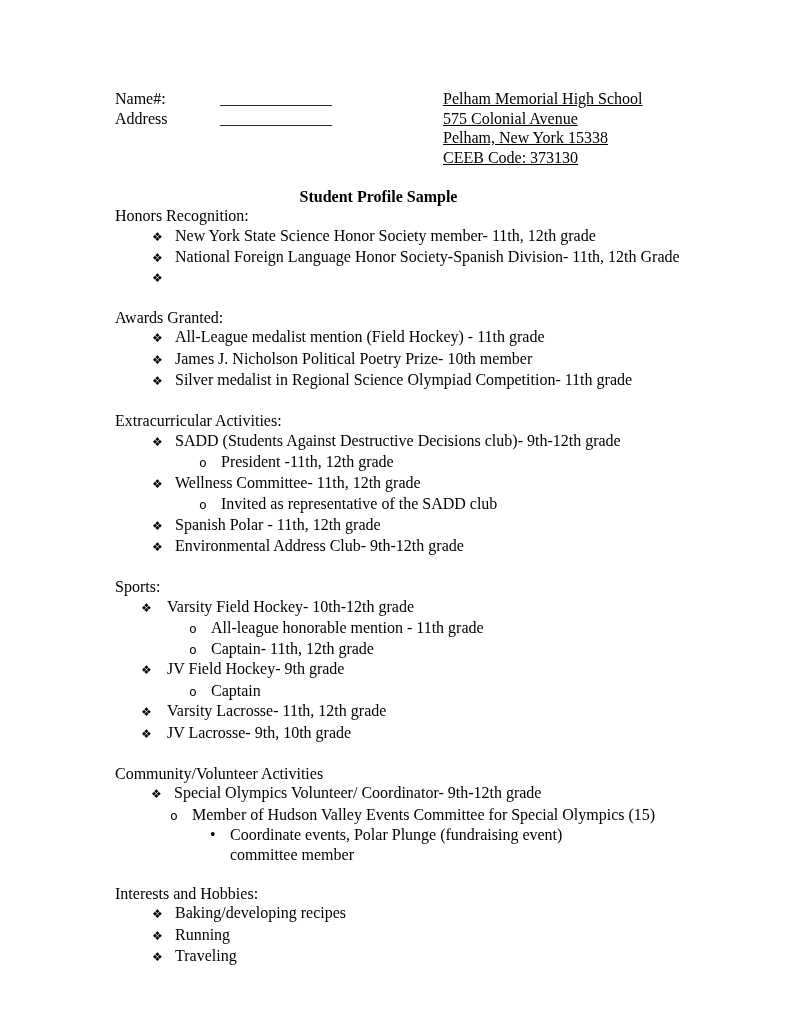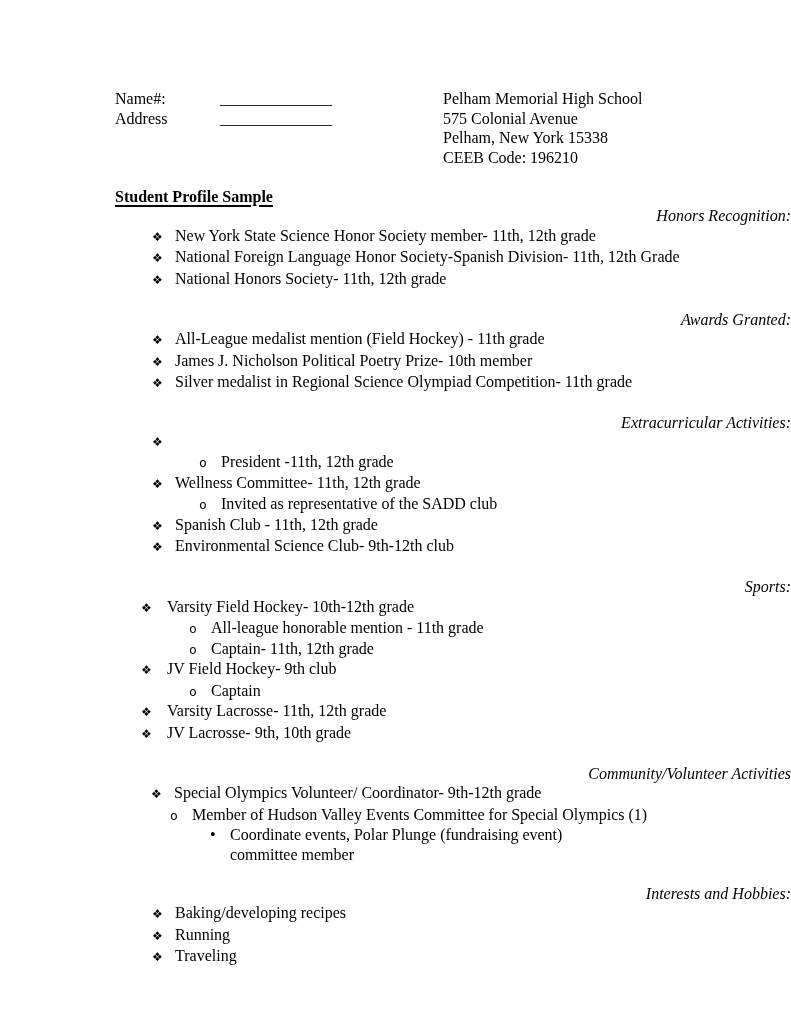--- a/index.html
+++ b/index.html
@@ -41,42 +41,40 @@
   .field-label {
     flex: 0 0 93px;
   }
   .field-line {
     white-space: pre;
     letter-spacing: 0;
     margin-left: 12px;
   }
   .header-right {
     flex: 0 0 auto;
+    text-decoration: underline;
   }
 
   
   .title-line {
     width: 527px;
-    text-align: left;
+    text-align: center;
     font-weight: bold;
-    text-decoration: underline;
     text-decoration-thickness: 1.5px;
     text-underline-offset: 3px;
   }
 
   
   .section {
     margin-bottom: 19.5px;
   }
   .section:last-child {
     margin-bottom: 8px;
   }
   .sec-heading {
-    font-style: italic;
-    text-align: right;
   }
   .item {
     display: flex;
     align-items: baseline;
   }
   .item .text {
     flex: 0 1 auto;
   }
 
   
@@ -125,40 +123,39 @@
         </div>
         <div class="field-row">
           <span class="field-label">Address</span>
           <span class="field-line">______________</span>
         </div>
       </div>
       <div class="header-right">
         <div>Pelham Memorial High School</div>
         <div>575 Colonial Avenue</div>
         <div>Pelham, New York 15338</div>
-        <div>CEEB Code: 196210</div>
+        <div>CEEB Code: 373130</div>
       </div>
     </div>
 
     <div class="title-line">Student Profile Sample</div>
 
     <div>
         <div class="section sec-honors">
           <div class="sec-heading">Honors Recognition:</div>
           <div class="item lvl1">
             <span class="bullet b1">❖</span>
             <span class="text">New York State Science Honor Society member- 11th, 12th grade</span>
           </div>
           <div class="item lvl1">
             <span class="bullet b1">❖</span>
             <span class="text">National Foreign Language Honor Society-Spanish Division- 11th, 12th Grade</span>
           </div>
           <div class="item lvl1">
             <span class="bullet b1">❖</span>
-            <span class="text">National Honors Society- 11th, 12th grade</span>
           </div>
         </div>
         <div class="section sec-awards">
           <div class="sec-heading">Awards Granted:</div>
           <div class="item lvl1">
             <span class="bullet b1">❖</span>
             <span class="text">All-League medalist mention (Field Hockey) - 11th grade</span>
           </div>
           <div class="item lvl1">
             <span class="bullet b1">❖</span>
@@ -166,59 +163,60 @@
           </div>
           <div class="item lvl1">
             <span class="bullet b1">❖</span>
             <span class="text">Silver medalist in Regional Science Olympiad Competition- 11th grade</span>
           </div>
         </div>
         <div class="section sec-extracurricular">
           <div class="sec-heading">Extracurricular Activities:</div>
           <div class="item lvl1">
             <span class="bullet b1">❖</span>
+            <span class="text">SADD (Students Against Destructive Decisions club)- 9th-12th grade</span>
           </div>
           <div class="item lvl2">
             <span class="bullet b2">o</span>
             <span class="text">President -11th, 12th grade</span>
           </div>
           <div class="item lvl1">
             <span class="bullet b1">❖</span>
             <span class="text">Wellness Committee- 11th, 12th grade</span>
           </div>
           <div class="item lvl2">
             <span class="bullet b2">o</span>
             <span class="text">Invited as representative of the SADD club</span>
           </div>
           <div class="item lvl1">
             <span class="bullet b1">❖</span>
-            <span class="text">Spanish Club - 11th, 12th grade</span>
-          </div>
-          <div class="item lvl1">
-            <span class="bullet b1">❖</span>
-            <span class="text">Environmental Science Club- 9th-12th club</span>
+            <span class="text">Spanish Polar - 11th, 12th grade</span>
+          </div>
+          <div class="item lvl1">
+            <span class="bullet b1">❖</span>
+            <span class="text">Environmental Address Club- 9th-12th grade</span>
           </div>
         </div>
         <div class="section sec-sports">
           <div class="sec-heading">Sports:</div>
           <div class="item lvl1">
             <span class="bullet b1">❖</span>
             <span class="text">Varsity Field Hockey- 10th-12th grade</span>
           </div>
           <div class="item lvl2">
             <span class="bullet b2">o</span>
             <span class="text">All-league honorable mention - 11th grade</span>
           </div>
           <div class="item lvl2">
             <span class="bullet b2">o</span>
             <span class="text">Captain- 11th, 12th grade</span>
           </div>
           <div class="item lvl1">
             <span class="bullet b1">❖</span>
-            <span class="text">JV Field Hockey- 9th club</span>
+            <span class="text">JV Field Hockey- 9th grade</span>
           </div>
           <div class="item lvl2">
             <span class="bullet b2">o</span>
             <span class="text">Captain</span>
           </div>
           <div class="item lvl1">
             <span class="bullet b1">❖</span>
             <span class="text">Varsity Lacrosse- 11th, 12th grade</span>
           </div>
           <div class="item lvl1">
@@ -227,21 +225,21 @@
           </div>
         </div>
         <div class="section sec-community">
           <div class="sec-heading">Community/Volunteer Activities</div>
           <div class="item lvl1">
             <span class="bullet b1">❖</span>
             <span class="text">Special Olympics Volunteer/ Coordinator- 9th-12th grade</span>
           </div>
           <div class="item lvl2">
             <span class="bullet b2">o</span>
-            <span class="text">Member of Hudson Valley Events Committee for Special Olympics (1)</span>
+            <span class="text">Member of Hudson Valley Events Committee for Special Olympics (15)</span>
           </div>
           <div class="item lvl3">
             <span class="bullet b3">•</span>
             <span class="text">Coordinate events, Polar Plunge (fundraising event) committee member</span>
           </div>
         </div>
         <div class="section sec-interests">
           <div class="sec-heading">Interests and Hobbies:</div>
           <div class="item lvl1">
             <span class="bullet b1">❖</span>

